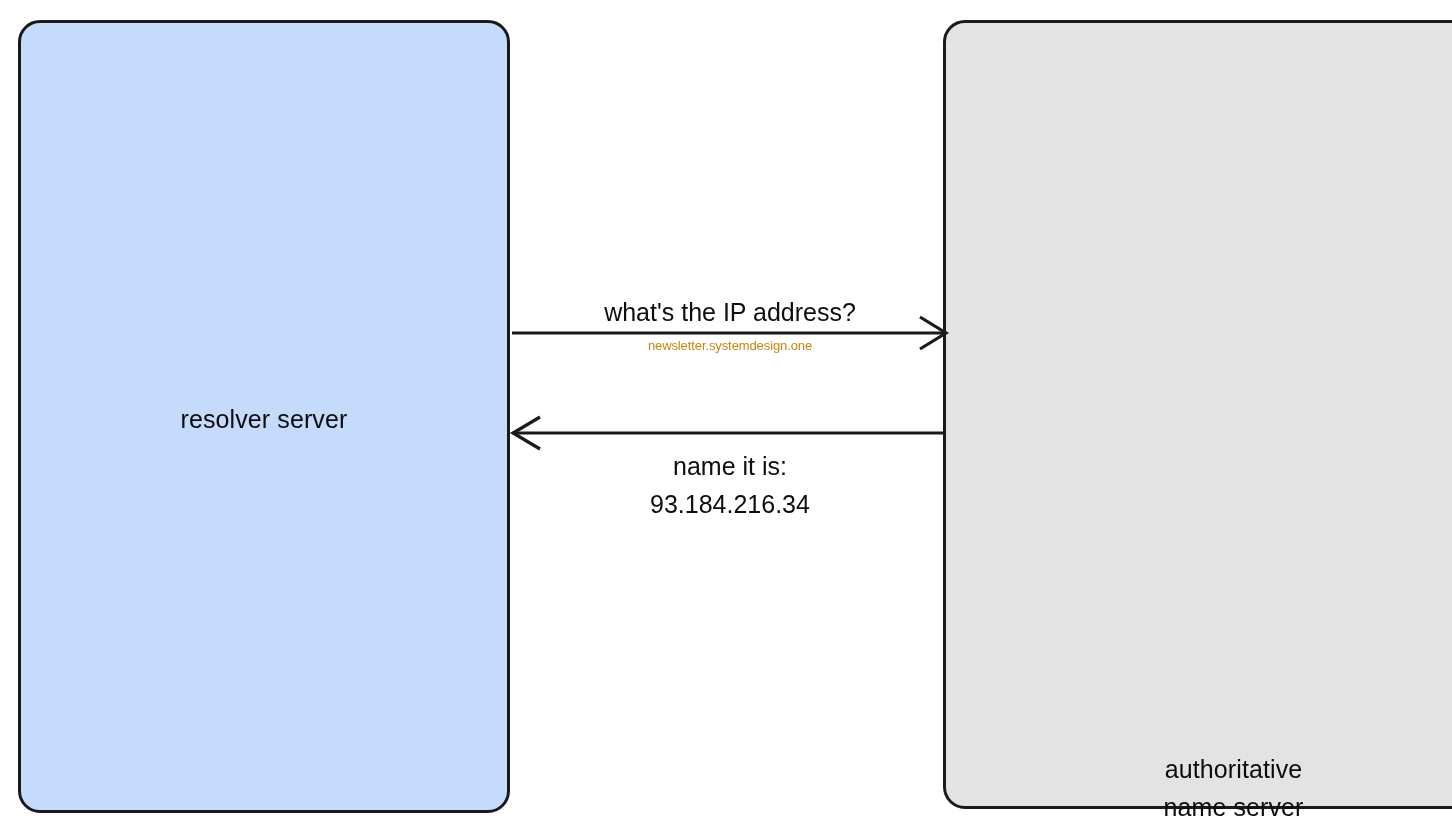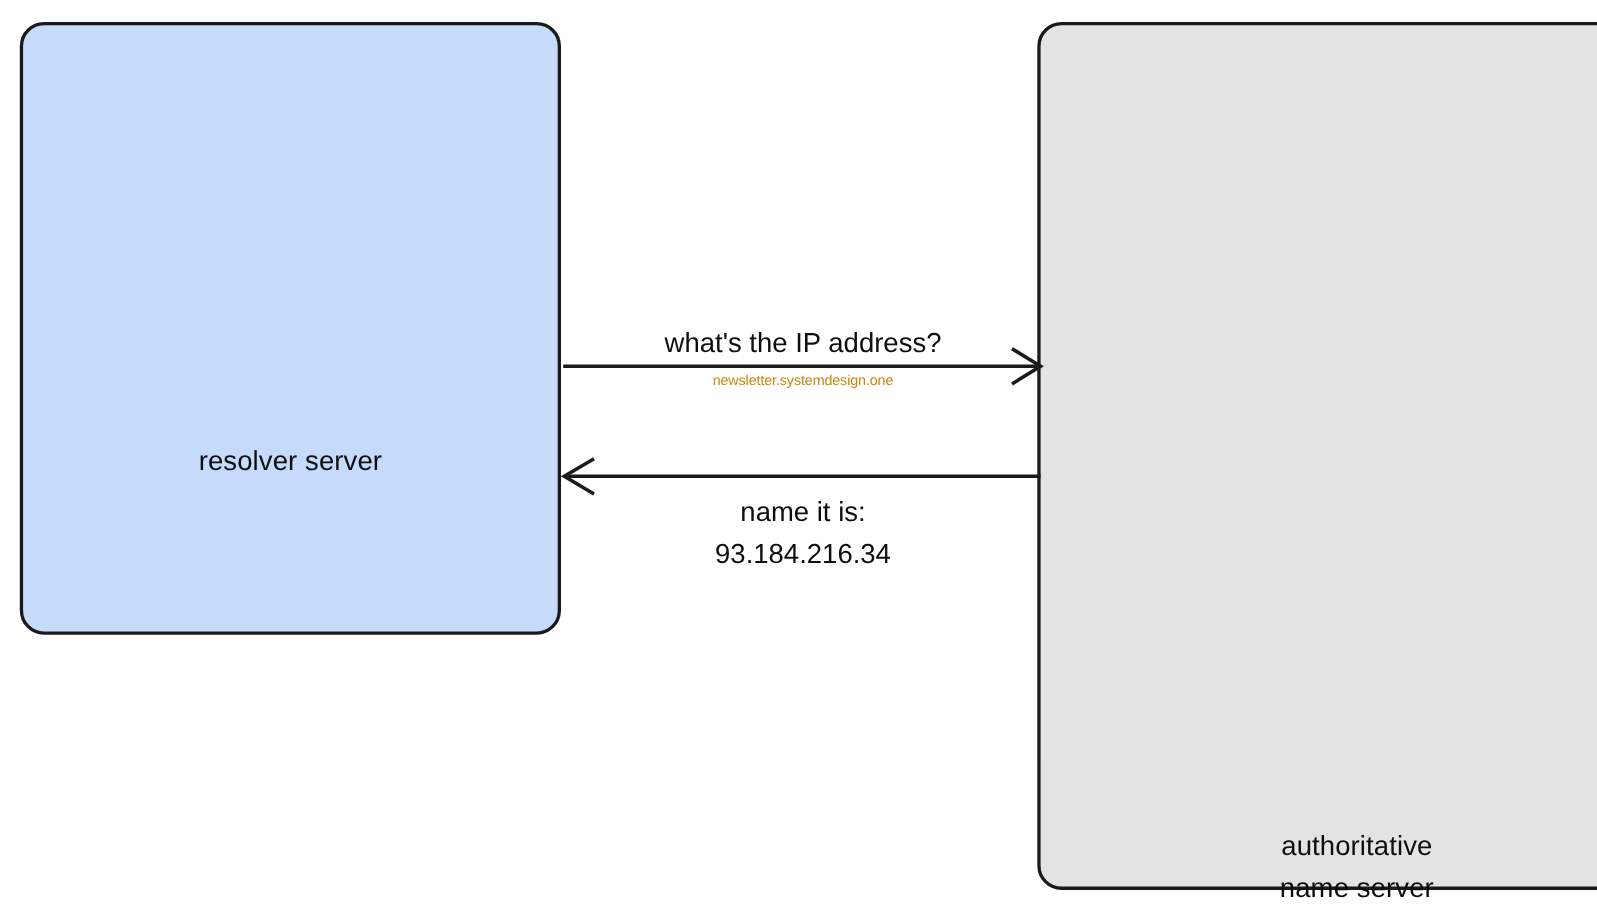--- a/index.html
+++ b/index.html
@@ -24,21 +24,21 @@
   .node {
     position: absolute;
     box-sizing: border-box;
     border: 3px solid #1a1a1a;
     border-radius: 22px;
   }
   #resolver-node {
     left: 18px;
     top: 20px;
     width: 492px;
-    height: 557px;
+    height: 793px;
     background: #c6dafc;
   }
   #authoritative-node {
     left: 943px;
     top: 20px;
     width: 581px;
     height: 789px;
     background: #e3e3e3;
   }
 

